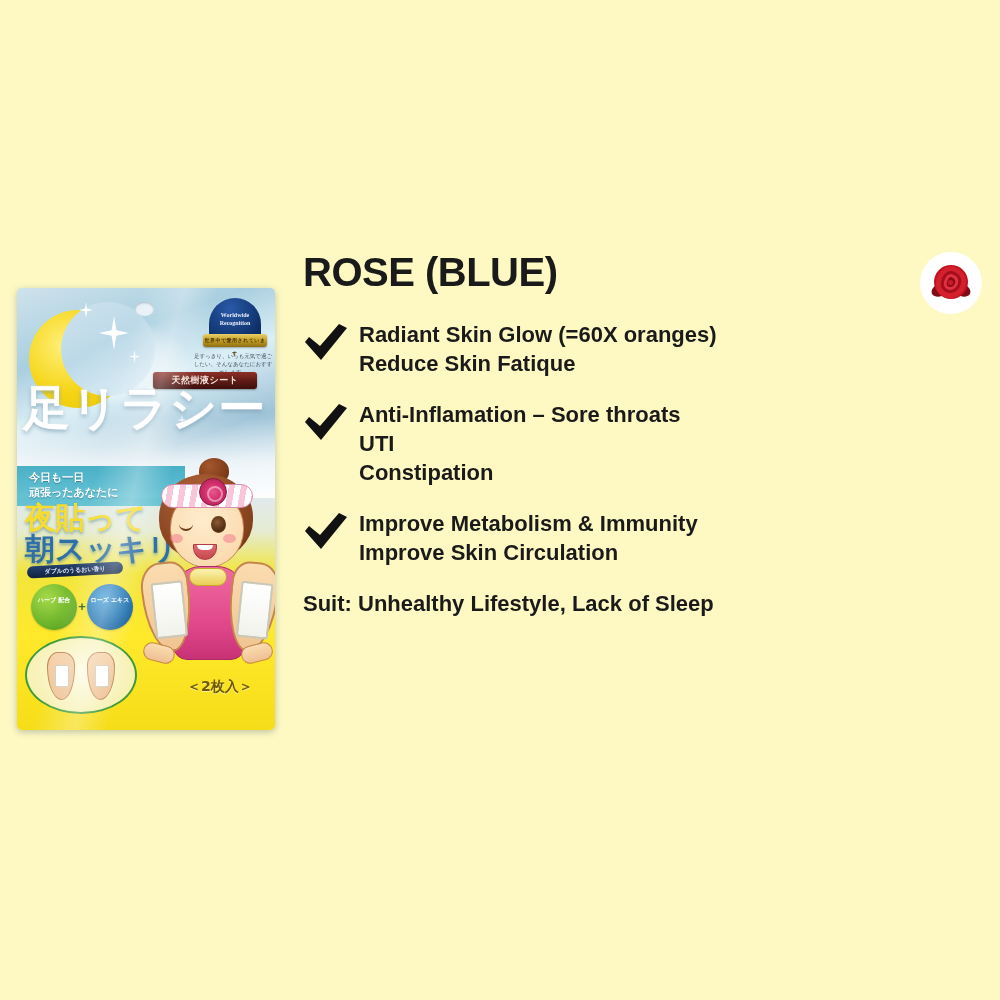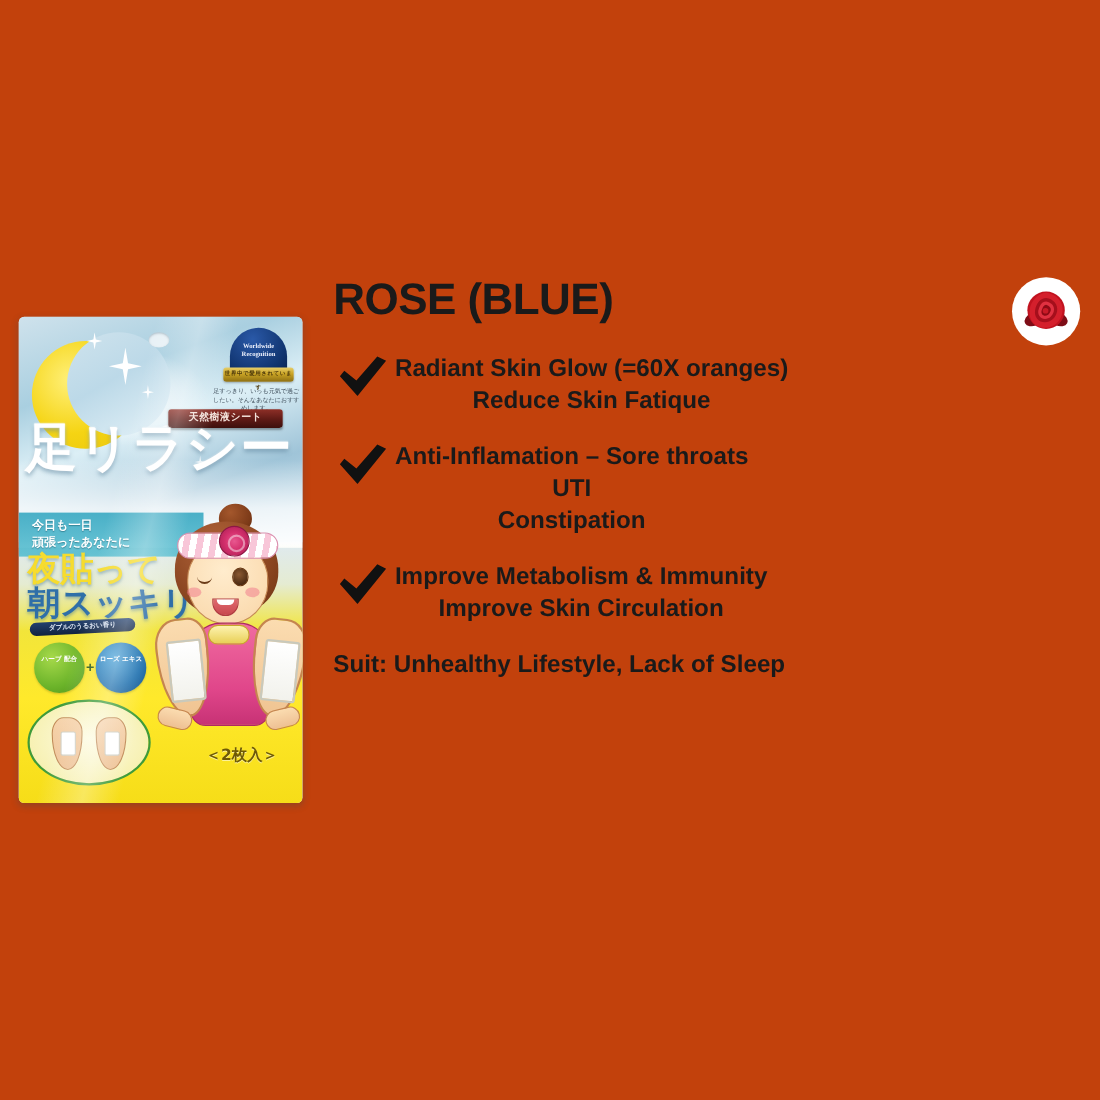--- a/index.html
+++ b/index.html
@@ -302,21 +302,21 @@
     pointer-events: none;
   }
 
   
   #copy-column { position: absolute; left: 303px; top: 248px; width: 600px; }
   #product-title {
     font-size: 40px; font-weight: 700; color: #1a1a1a; letter-spacing: -0.5px;
     line-height: 48px; margin: 0 0 24px 0;
     font-family: "Liberation Sans", sans-serif;
   }
-  .benefit { display: flex; align-items: flex-start; margin-bottom: 22px; text-align: center; }
+  .benefit { display: flex; align-items: flex-start; margin-bottom: 22px; }
   .check-icon { width: 56px; flex: 0 0 56px; padding-top: 2px; }
   .benefit-lines {
     font-size: 22px; font-weight: 700; color: #1a1a1a;
     line-height: 29px; font-family: "Liberation Sans", sans-serif;
   }
   .benefit-lines div { white-space: nowrap; }
   #suit-line {
     margin-top: 0; font-size: 22px; font-weight: 700; color: #1a1a1a;
     line-height: 29px; font-family: "Liberation Sans", sans-serif;
     white-space: nowrap;
@@ -325,21 +325,21 @@
   
   #rose-badge {
     position: absolute; left: 920px; top: 252px; width: 62px; height: 62px;
     border-radius: 50%; background: #ffffff;
     display: flex; align-items: center; justify-content: center;
   }
 </style>
 </head>
 <body>
 
-<div id="stage" style="background: #c2410c;">
+<div id="stage" style="background: #fef9c3;">
 
   <div id="package-photo">
 
     <div class="pkg-layer pkg-top"></div>
 
     <div class="pkg-layer moon"></div>
     <div class="pkg-layer moon-cut"></div>
 
     <div class="pkg-layer sparkle" style="left:82px; top:28px; width:30px; height:34px;"></div>
     <div class="pkg-layer sparkle" style="left:62px; top:14px; width:14px; height:16px;"></div>

